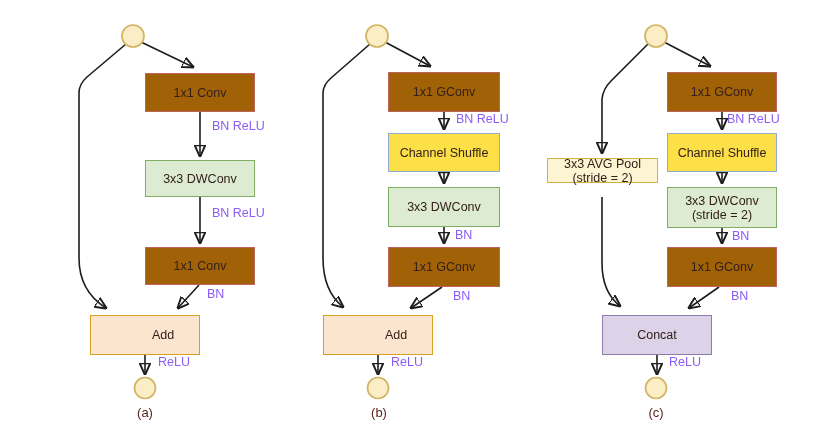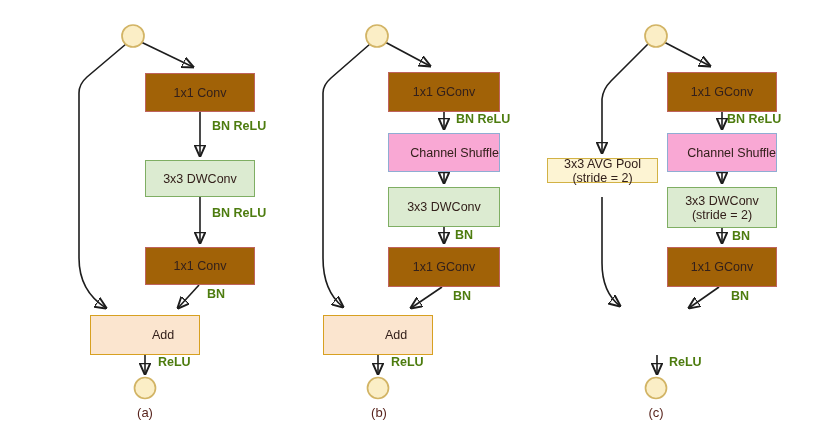--- a/index.html
+++ b/index.html
@@ -11,26 +11,26 @@
   .edges path{fill:none;stroke:#1d1d1d;stroke-width:1.6;}
   .edges circle{fill:#fbeec6;stroke:#d2b465;stroke-width:1.7;}
   .node{
     position:absolute;box-sizing:border-box;display:flex;flex-direction:column;
     align-items:center;justify-content:center;text-align:center;
     font-size:12.5px;line-height:14px;color:#33201b;border:1.5px solid;
   }
   .node span{display:block;white-space:nowrap;}
   .pink  {background:#a16207;border-color:#bf635d;}
   .green {background:#dcebd1;border-color:#7fae63;text-align:center;}
-  .blue  {background:#f9a8d4;border-color:#8fadd3;align-items:flex-end;}
+  .blue  {background:#fde047;border-color:#8fadd3;}
   .orange{background:#fbe5cf;border-color:#d7a021;padding-left:36px;}
   .yellow{background:#fdf4d3;border-color:#d2b245;}
   .purple{background:#dcd3e8;border-color:#8d7bad;}
   .elabel{
-    position:absolute;font-size:12.5px;color:#4d7c0f;white-space:nowrap;line-height:14px;font-weight:bold;
+    position:absolute;font-size:12.5px;color:#8b5cf6;white-space:nowrap;line-height:14px;
   }
   .caption{
     position:absolute;font-size:13px;color:#58241d;text-align:center;line-height:14px;
   }
 </style>
 </head>
 <body>
 
 <div class="canvas">
 
@@ -121,19 +121,22 @@
     <span>3x3 DWConv</span>
     <span>(stride = 2)</span>
   </div>
   <div class="node pink" style="left:667px;top:247px;width:110px;height:40px">
     <span>1x1 GConv</span>
   </div>
   <div class="node yellow" style="left:547px;top:158px;width:111px;height:25px">
     <span>3x3 AVG Pool</span>
     <span>(stride = 2)</span>
   </div>
+  <div class="node purple" style="left:602px;top:315px;width:110px;height:40px">
+    <span>Concat</span>
+  </div>
   <div class="elabel" style="left:727px;top:112px">BN ReLU</div>
   <div class="elabel" style="left:732px;top:229px">BN</div>
   <div class="elabel" style="left:731px;top:289px">BN</div>
   <div class="elabel" style="left:669px;top:355px">ReLU</div>
   <div class="caption" style="left:621px;top:406px;width:70px">(c)</div>
 
 </div>
 
 </body></html>

